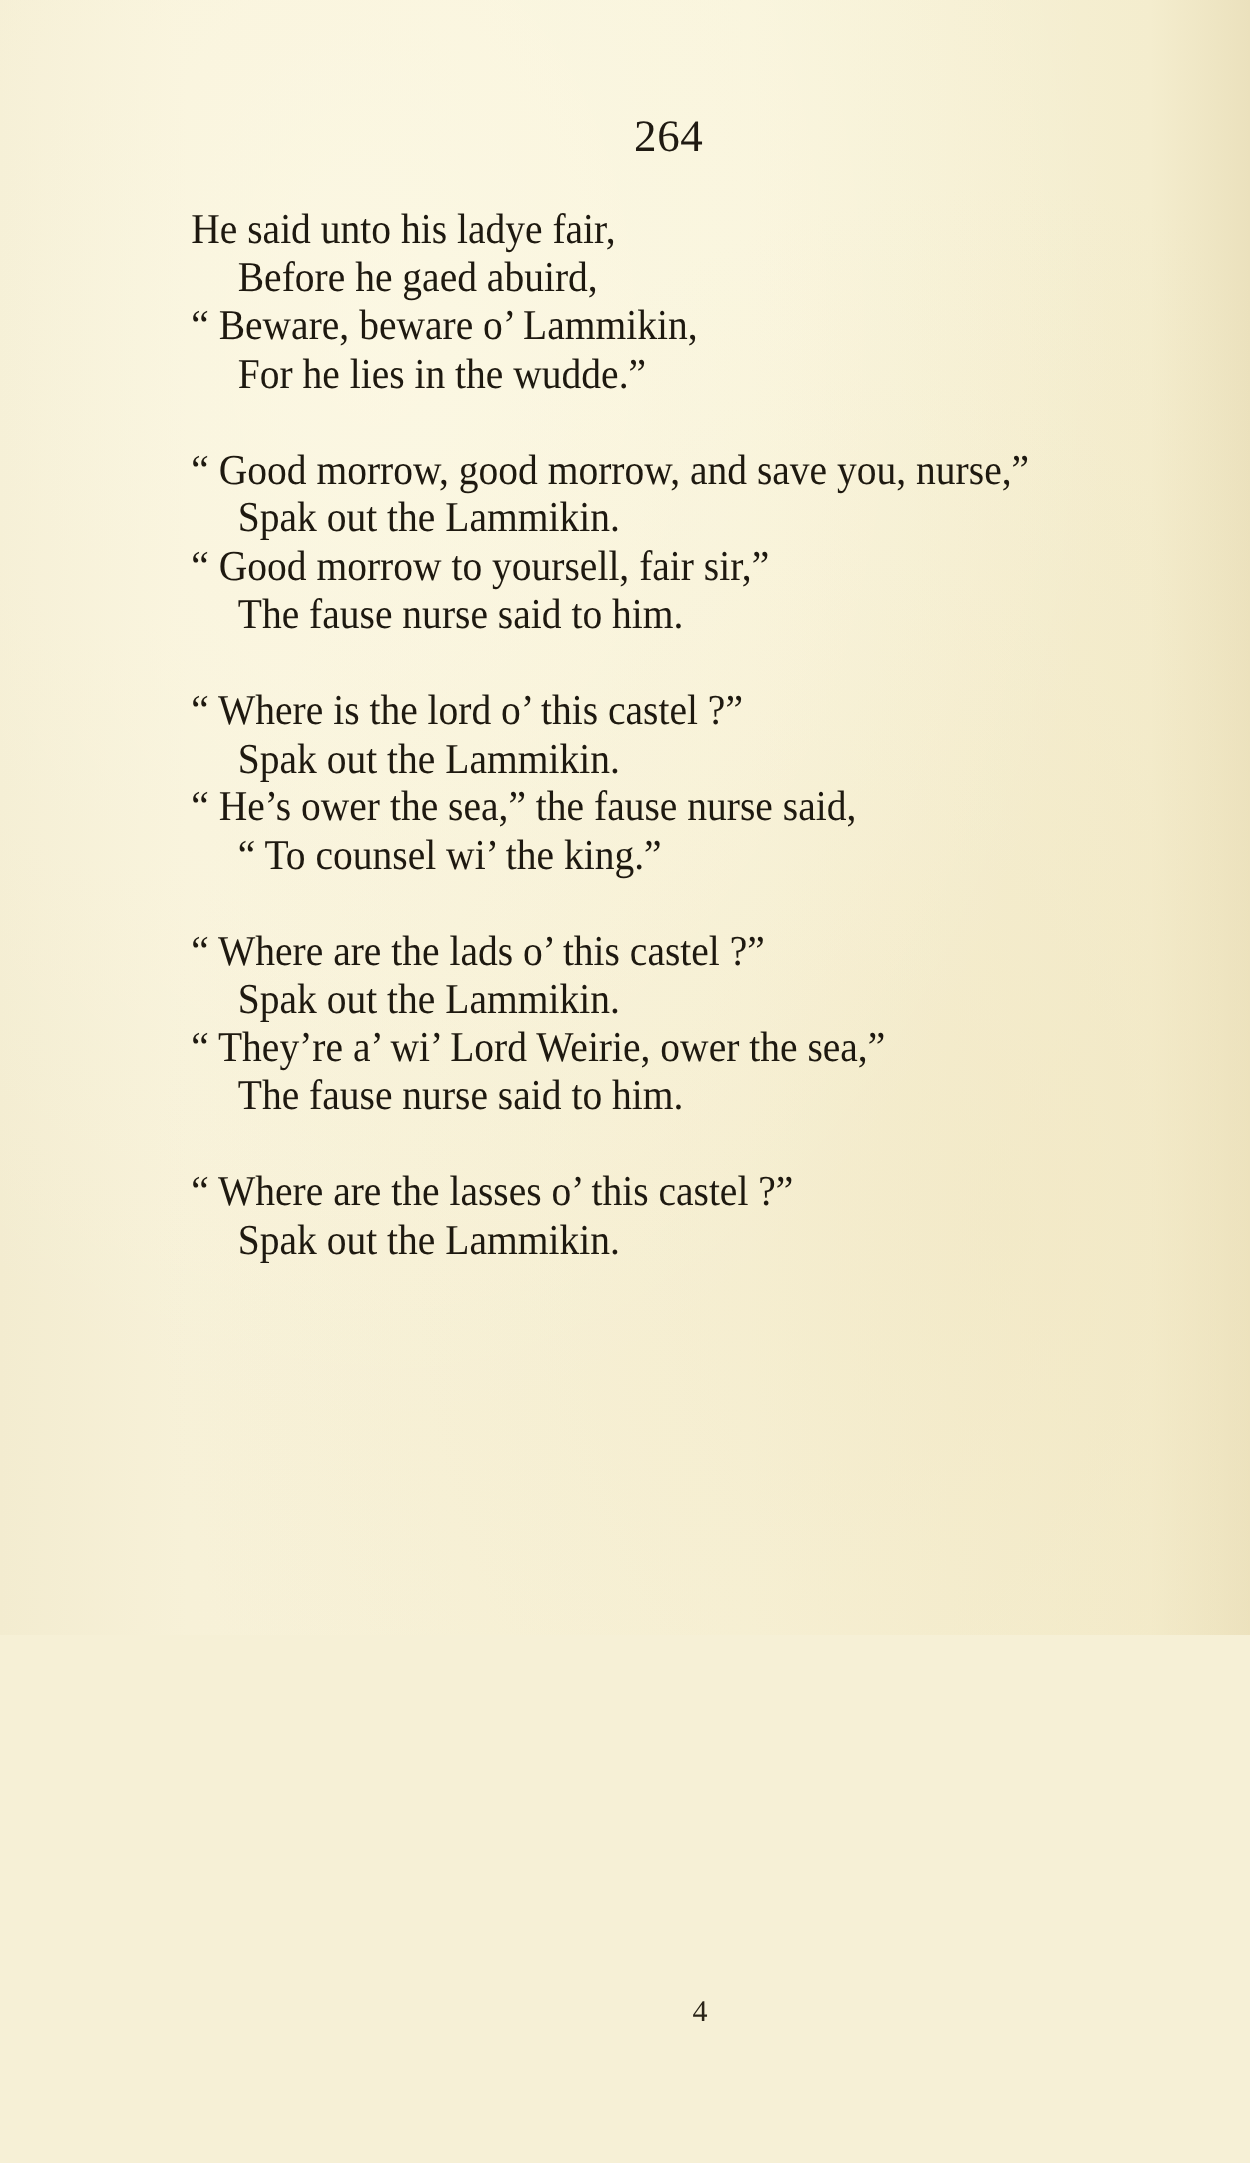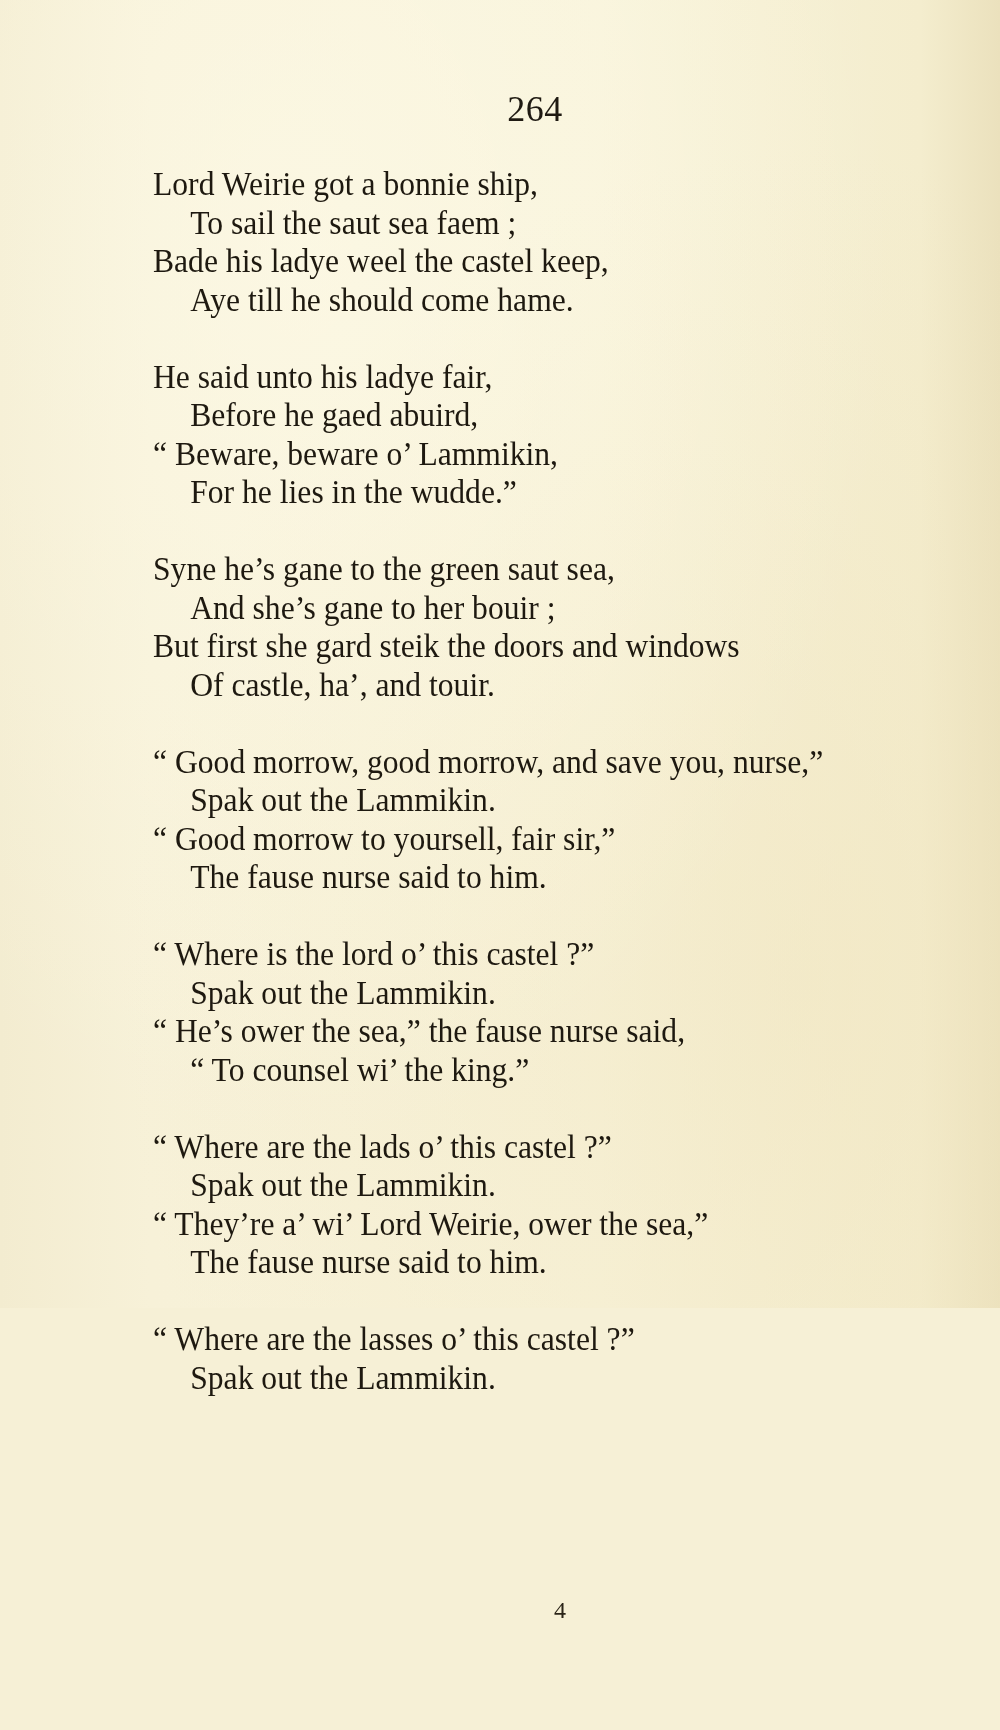--- a/index.html
+++ b/index.html
@@ -85,36 +85,24 @@
 </head>
 <body>
 
 <div class="page">
   <div class="bleed" aria-hidden="true"></div>
 
   <div class="page-number">264</div>
 
   <div class="poem" id="poem">
       <div class="stanza">
-        <span class="line">Lord Weirie got a bonnie ship,</span>
-        <span class="line indent">To sail the saut sea faem ;</span>
-        <span class="line">Bade his ladye weel the castel keep,</span>
-        <span class="line indent">Aye till he should come hame.</span>
-      </div>
-      <div class="stanza">
         <span class="line">He said unto his ladye fair,</span>
         <span class="line indent">Before he gaed abuird,</span>
         <span class="line">“ Beware, beware o’ Lammikin,</span>
         <span class="line indent">For he lies in the wudde.”</span>
-      </div>
-      <div class="stanza">
-        <span class="line">Syne he’s gane to the green saut sea,</span>
-        <span class="line indent">And she’s gane to her bouir ;</span>
-        <span class="line">But first she gard steik the doors and windows</span>
-        <span class="line indent">Of castle, ha’, and touir.</span>
       </div>
       <div class="stanza">
         <span class="line">“ Good morrow, good morrow, and save you, nurse,”</span>
         <span class="line indent">Spak out the Lammikin.</span>
         <span class="line">“ Good morrow to yoursell, fair sir,”</span>
         <span class="line indent">The fause nurse said to him.</span>
       </div>
       <div class="stanza">
         <span class="line">“ Where is the lord o’ this castel ?”</span>
         <span class="line indent">Spak out the Lammikin.</span>

